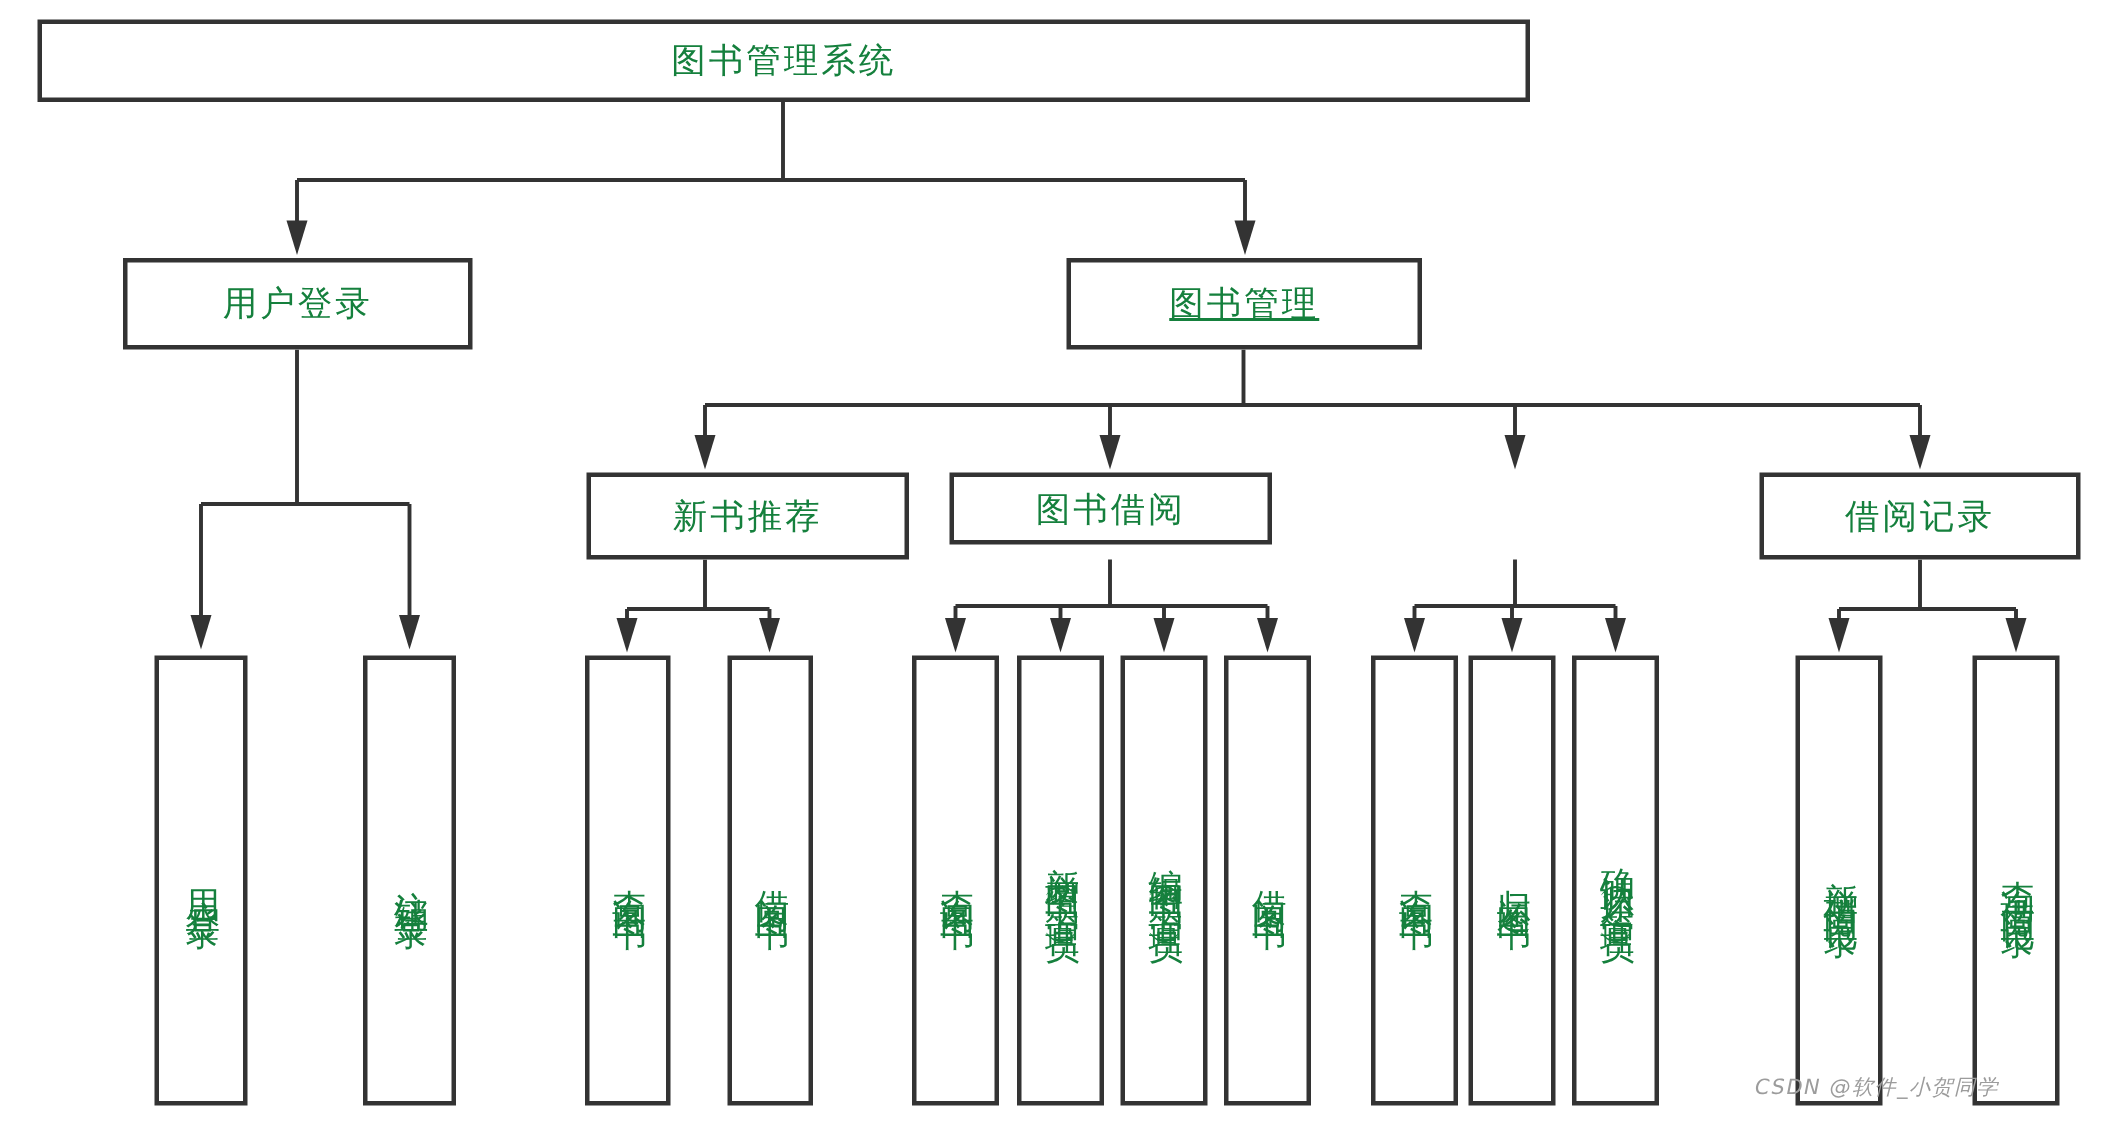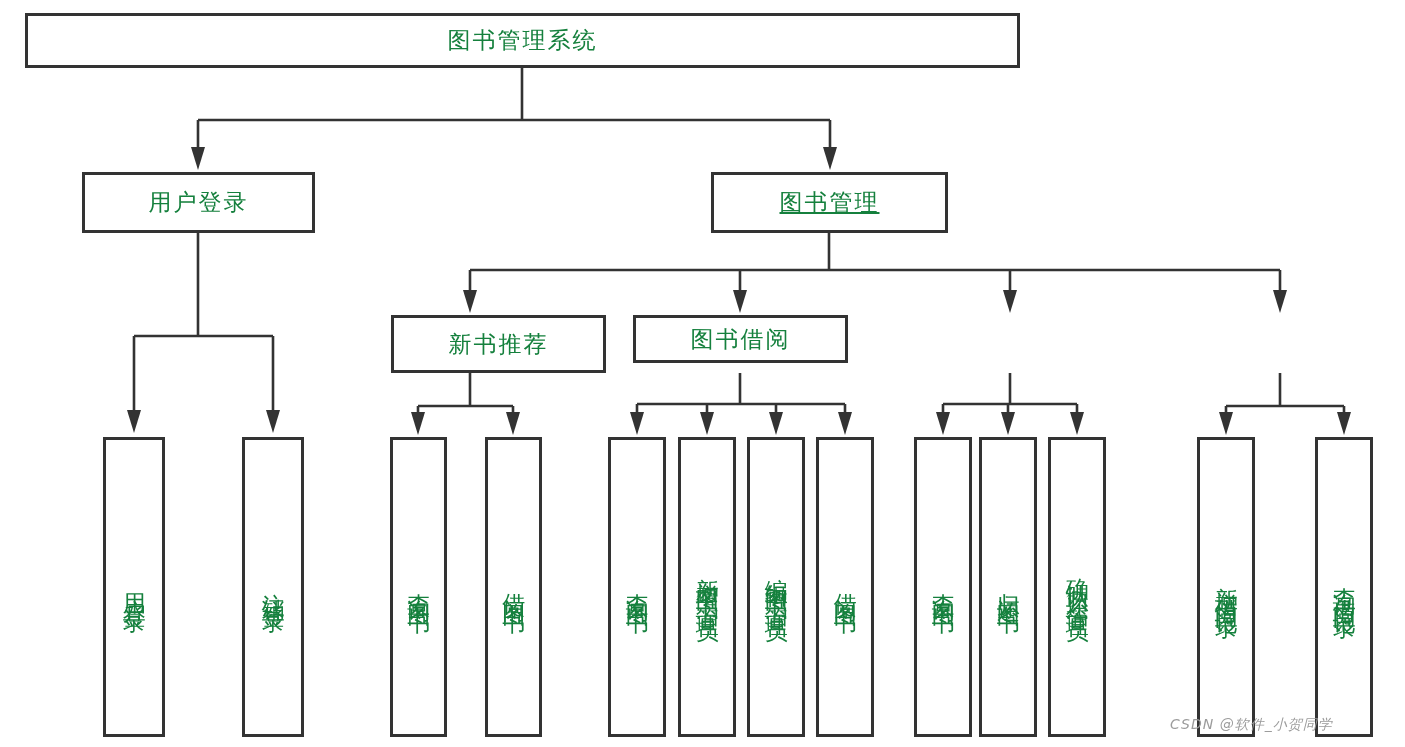--- a/index.html
+++ b/index.html
@@ -91,20 +91,21 @@
     </g>
   </svg>
 
   <div class="node h n-root">图书管理系统</div>
 
   <div class="node h n-l2a">用户登录</div>
   <div class="node h n-l2b">图书管理</div>
 
   <div class="node h n-l3a">新书推荐</div>
   <div class="node h n-l3b">图书借阅</div>
+  <div class="node h n-l3d">借阅记录</div>
 
   <div class="node v leaf n-a1">用户登录</div>
   <div class="node v leaf n-a2">注销登录</div>
 
   <div class="node v leaf n-b1">查询图书</div>
   <div class="node v leaf n-b2">借阅图书</div>
 
   <div class="node v leaf n-c1">查询图书</div>
   <div class="node v leaf n-c2">新增图书（管理员）</div>
   <div class="node v leaf n-c3">编辑图书（管理员）</div>

